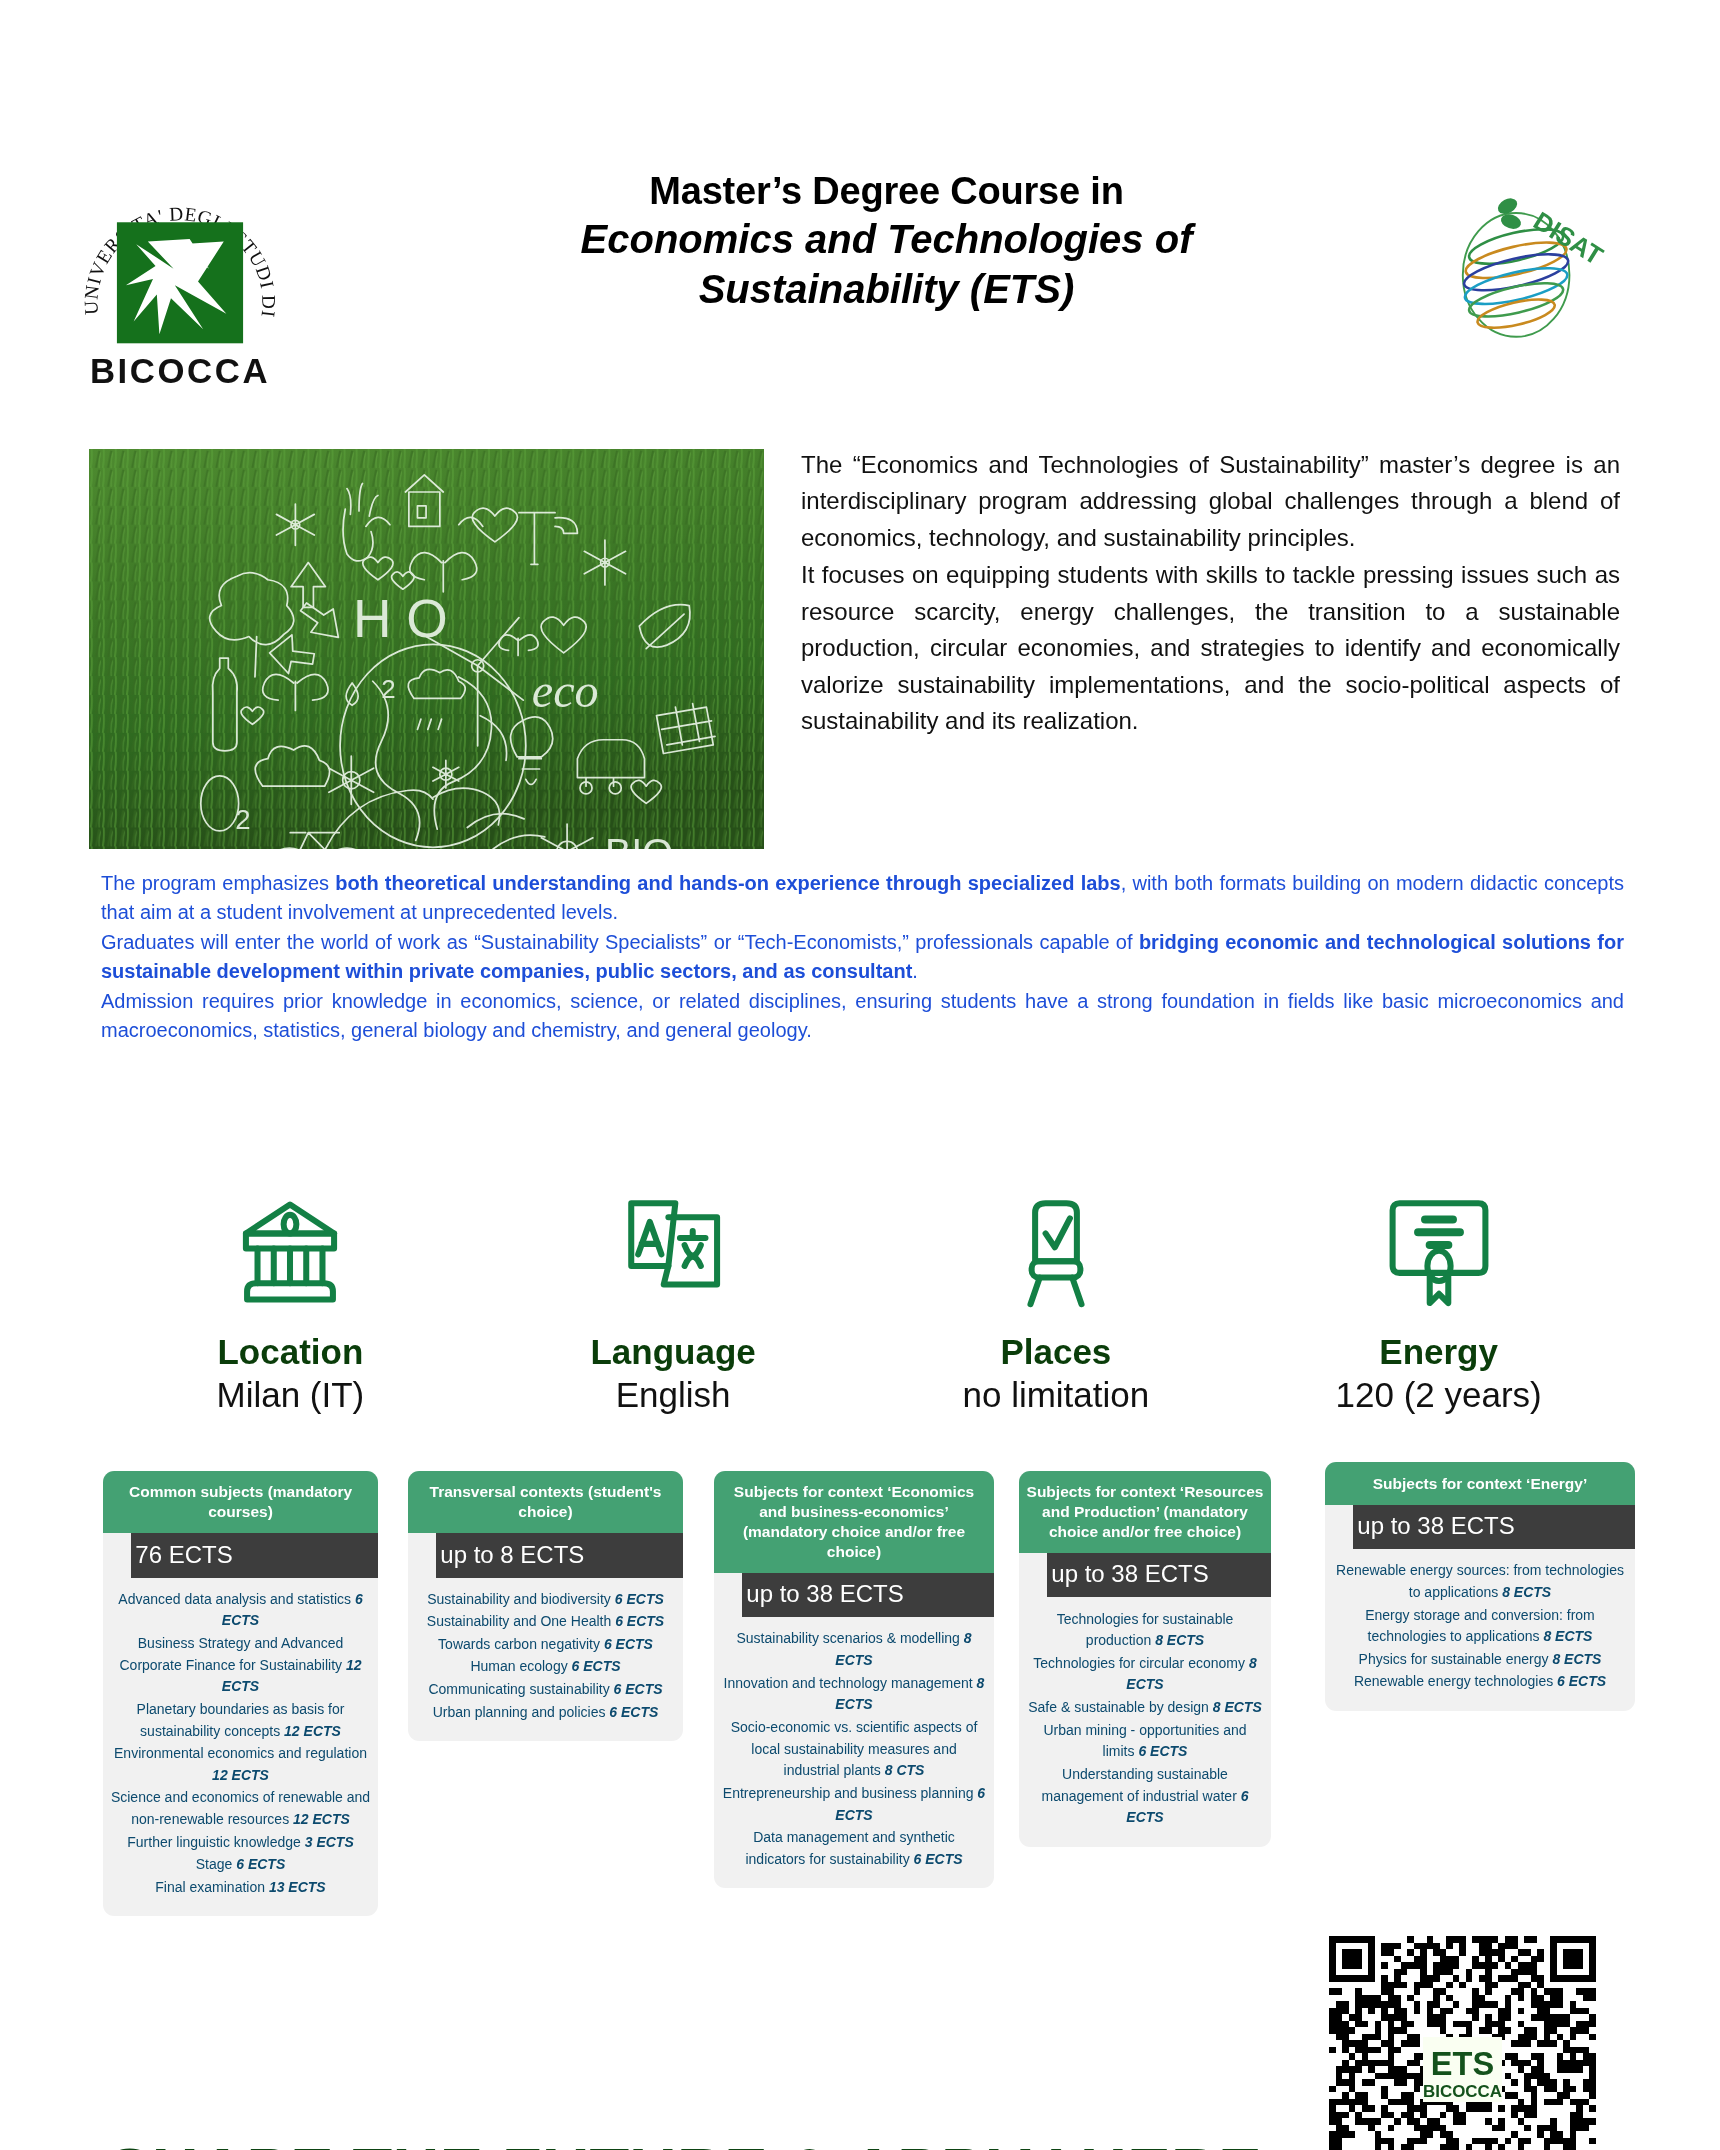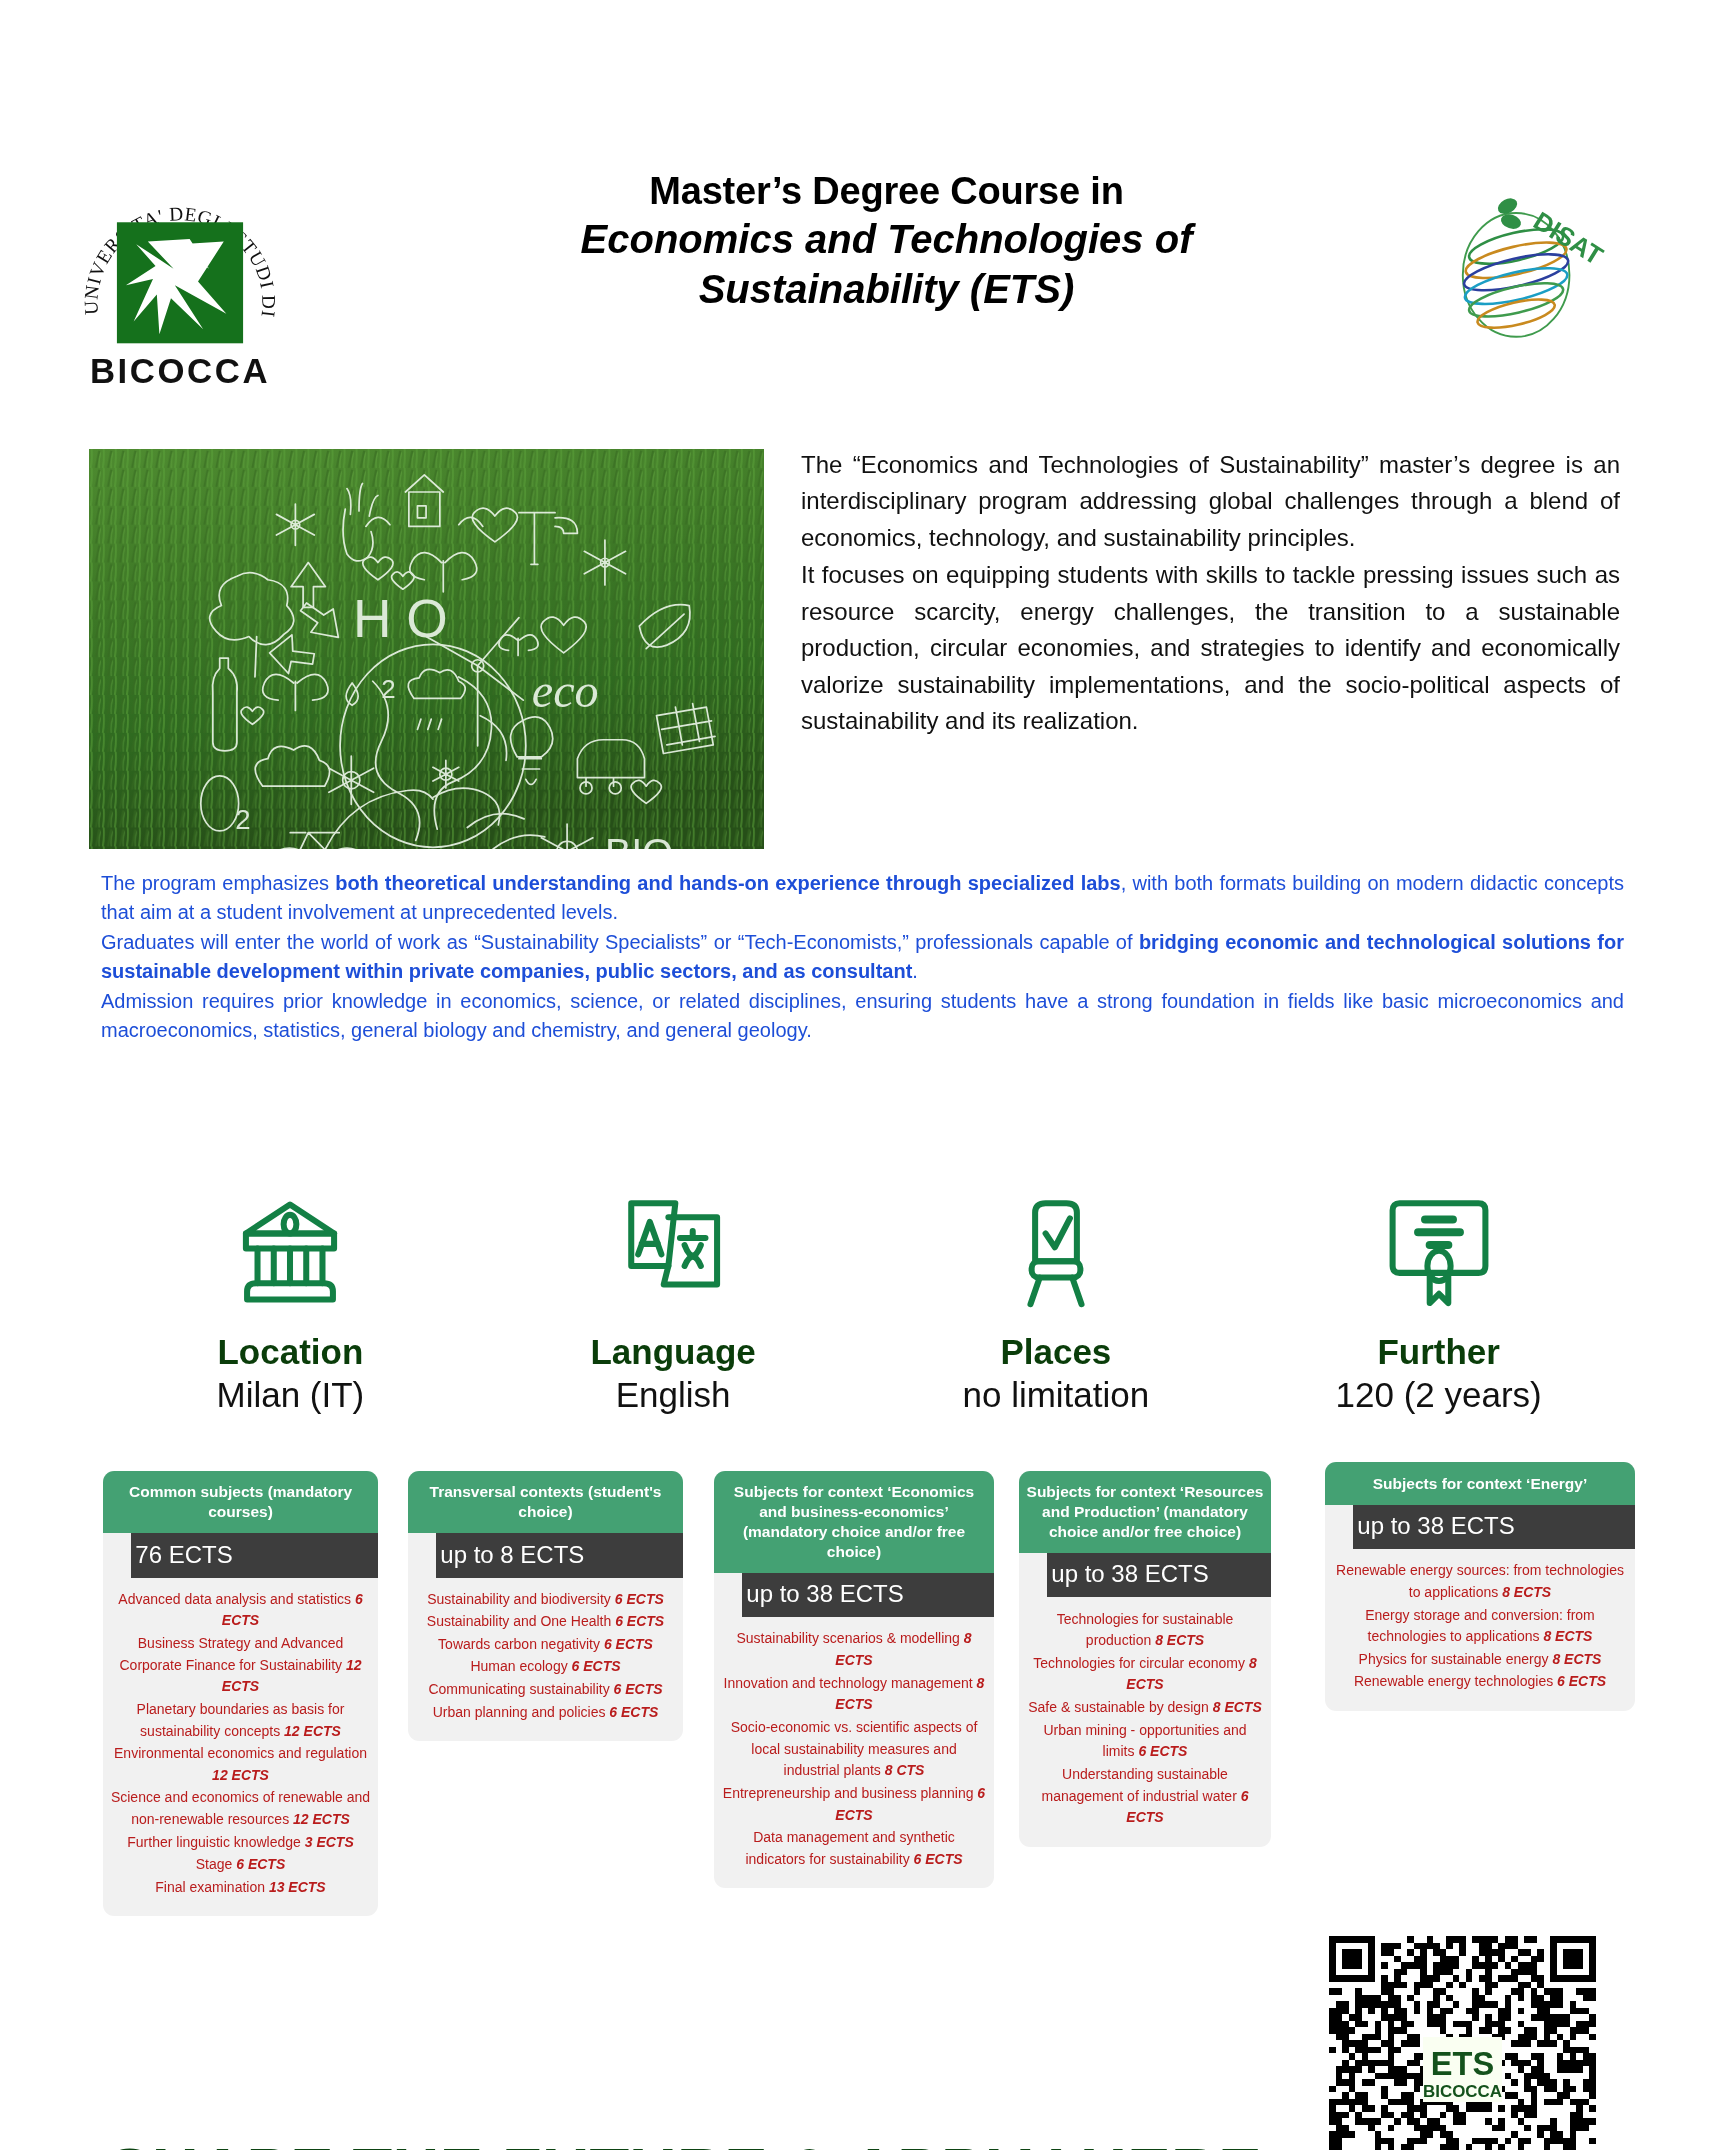--- a/index.html
+++ b/index.html
@@ -47,21 +47,21 @@
   
   .cards{position:absolute;left:103px;top:1471px;width:1531px;height:628px;}
   .card{position:absolute;top:0;border-radius:11.2px;overflow:hidden;
         background:#f1f1f1;box-shadow:0 0 0 0 transparent;}
   .card .chead{background:#44a173;color:#fff;font-weight:bold;
         font-size:15.5px;line-height:1.28;text-align:center;
         padding:11.2px 6px 11.2px 6px;}
   .card .cects{background:#3d3d3d;color:#fff;font-size:24px;
         text-align:left;padding:8.6px 4.3px 9.5px 4.3px;line-height:1.1;margin-left:28px;}
   .card .cbody{padding:11.2px 7.7px 17px 7.7px;text-align:center;
-        font-size:14px;line-height:1.55;color:#b91c1c;}
+        font-size:14px;line-height:1.55;color:#0c4a6e;}
   .card .cbody .it{font-style:italic;font-weight:bold;}
   .card .cbody div{margin-bottom:0.9px;}
 
   #card0{left:0px;width:275px;}
   #card1{left:305px;width:275px;}
   #card2{left:611px;width:280px;}
   #card3{left:916px;width:252px;}
   #card4{left:1222px;width:310px;top:-8.6px;}
 
   
@@ -293,21 +293,21 @@
 
     <div class="fact">
       <div class="ic">
         <svg width="116" height="116" viewBox="0 0 100 100" fill="none" stroke="#138045" stroke-width="5.2" stroke-linejoin="round" stroke-linecap="round">
           <path d="M10 62 L10 14 q0 -6 6 -6 L84 8 q6 0 6 6 L90 62 q0 6 -6 6 L16 68 q-6 0 -6 -6 Z"></path>
           <path d="M38 22 L62 22 M32 33 L68 33 M42 44 L58 44" stroke-width="7"></path>
           <ellipse cx="50" cy="62" rx="10" ry="13"></ellipse>
           <path d="M42 70 L42 94 L50 86 L58 94 L58 70"></path>
         </svg>
       </div>
-      <div class="lbl">Further</div>
+      <div class="lbl">Energy</div>
       <div class="val">120 (2 years)</div>
     </div>
 
   </div>
 
   <div class="cards">
     <div class="card" id="card0">
       <div class="chead">Common subjects (mandatory courses)</div>
       <div class="cects">76 ECTS</div>
       <div class="cbody">

